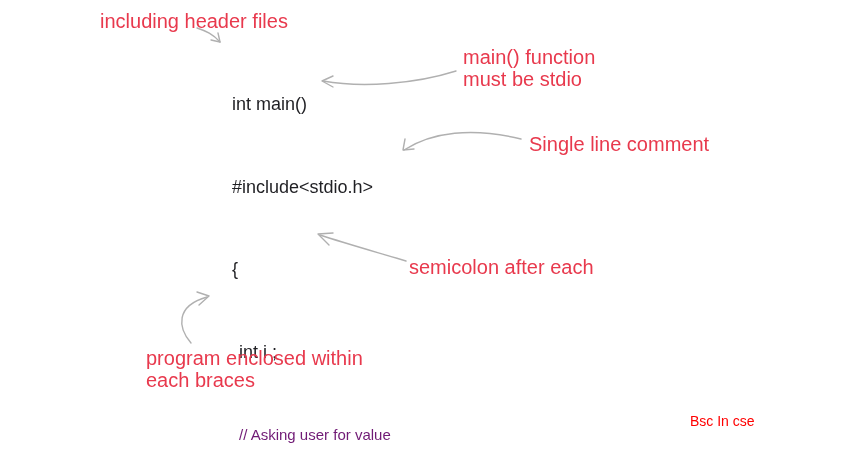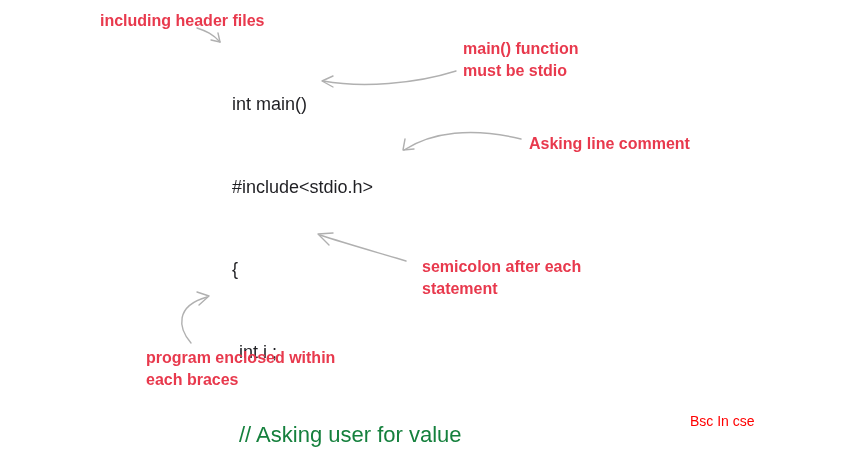--- a/index.html
+++ b/index.html
@@ -22,30 +22,30 @@
     left: 232px;
     top: 36px;
     font-size: 18px;
     line-height: 27.5px;
     color: #1f1f23;
     white-space: pre;
   }
   .code-line { height: 27.5px; }
   .code-line.indent { padding-left: 7px; }
   .code-line.comment {
-    font-size: 22px;
-    color: #15803d;
+    font-size: 15px;
+    color: #701a75;
   }
 
   
   .note {
     position: absolute;
     color: #e8394d;
-    font-size: 16px;
-    font-weight: 700;
+    font-size: 20px;
+    font-weight: 400;
     line-height: 22px;
     white-space: nowrap;
   }
 
   
   .signature {
     position: absolute;
     left: 690px;
     top: 411px;
     color: #ff0000;
@@ -113,30 +113,29 @@
     <div class="code-line indent comment">// Asking user for value</div>
     
     
     
     
     
   </div>
 
   <div class="note" style="left:100px; top:10px;">including header files</div>
 
-  <div class="note" style="left:463px; top:38px;">
+  <div class="note" style="left:463px; top:46px;">
     <div>main() function</div>
     <div>must be stdio</div>
   </div>
 
-  <div class="note" style="left:529px; top:133px;">Asking line comment</div>
+  <div class="note" style="left:529px; top:133px;">Single line comment</div>
 
-  <div class="note" style="left:422px; top:256px;">
+  <div class="note" style="left:409px; top:256px;">
     <div>semicolon after each</div>
-    <div>statement</div>
   </div>
 
   <div class="note" style="left:146px; top:347px;">
     <div>program enclosed within</div>
     <div>each braces</div>
   </div>
 
   <div class="signature">
     <div>Bsc In cse</div>
   </div>

